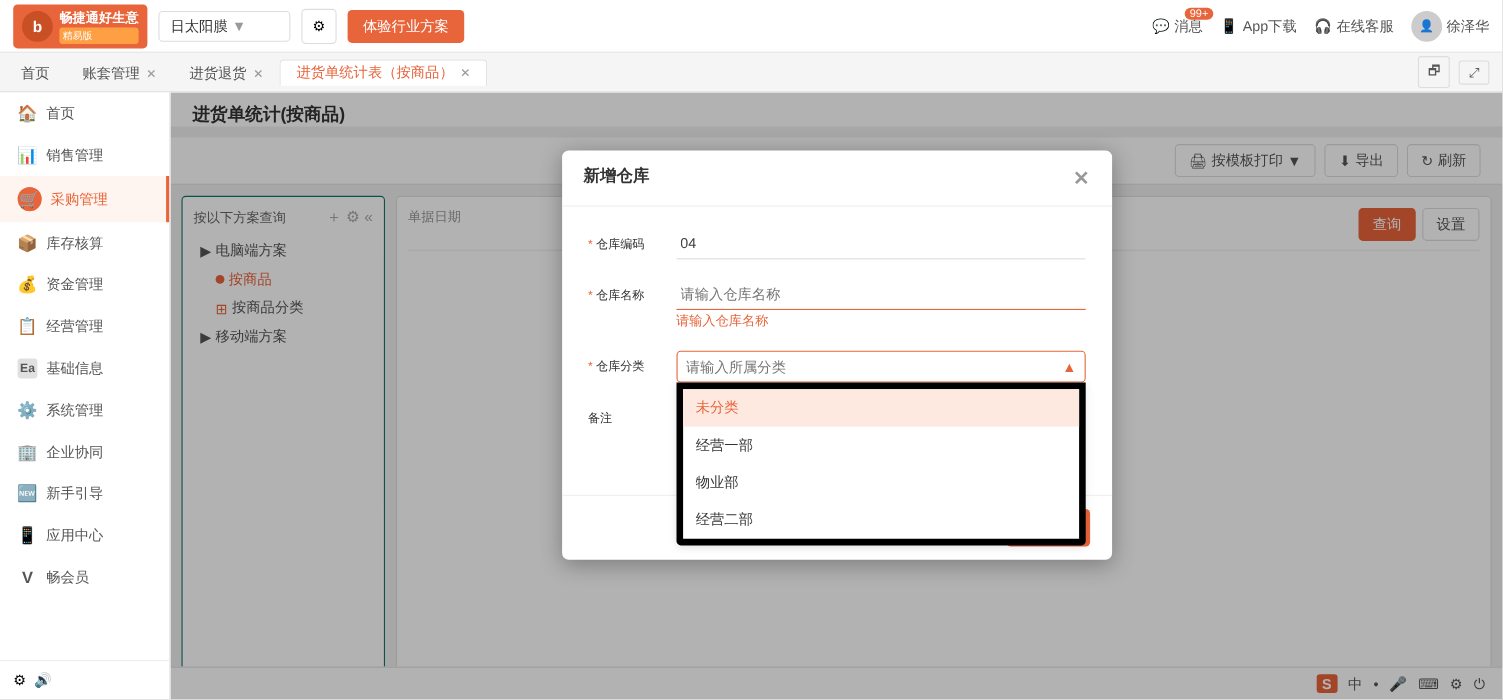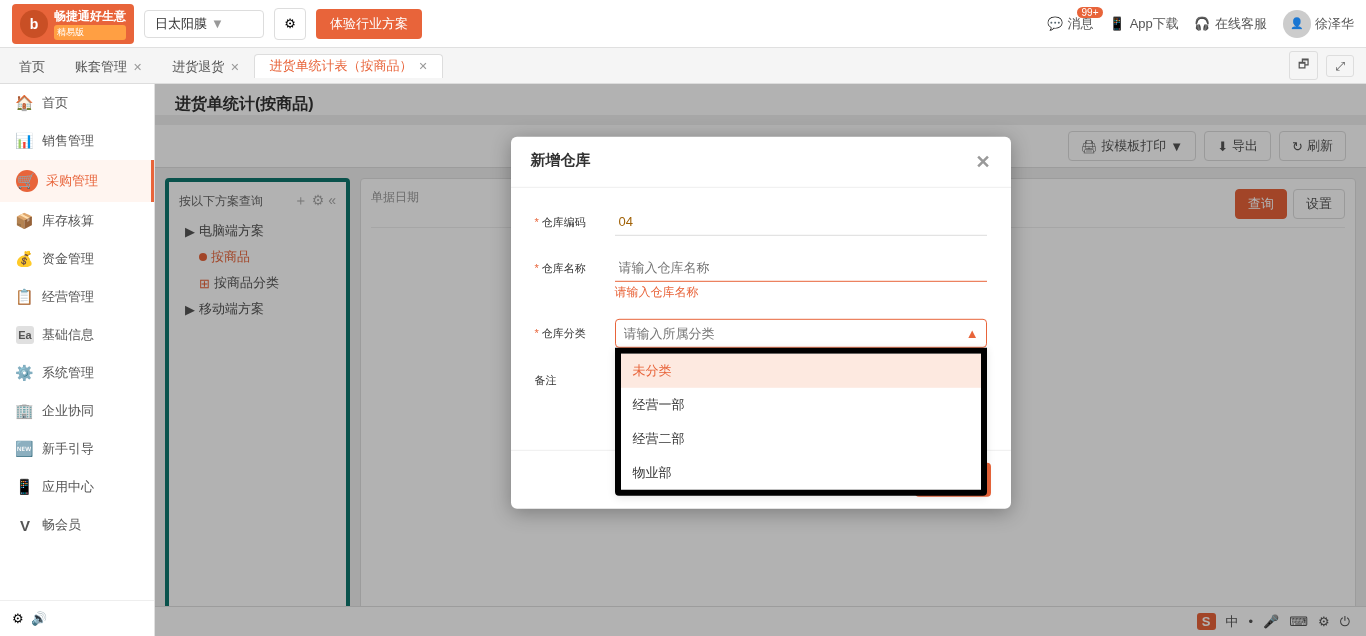--- a/index.html
+++ b/index.html
@@ -83,21 +83,21 @@
       display: flex; justify-content: space-between;
       padding: 14px 20px; border-bottom: 1px solid #eee; font-size: 15px; font-weight: bold; color: #333;
     }
     .modal-close { cursor: pointer; color: #999; font-size: 18px; }
     .modal-body { padding: 20px 24px; }
     .form-row { display: flex; align-items: flex-start; margin-bottom: 18px; }
     .form-label { width: 80px; color: #333; font-size: 11px; padding-top: 7px; flex-shrink: 0; }
     .form-control { flex: 1; }
     .form-input {
       width: 100%; border: none; border-bottom: 1px solid #ddd; padding: 6px 4px;
-      font-size: 13px; outline: none; color: #a16207;
+      font-size: 13px; outline: none; color: #404040;
     }
     .form-input.error { border-bottom-color: #e8643a; }
     .error-msg { color: #e8643a; font-size: 12px; margin-top: 2px; }
     .form-select-container { position: relative; }
     .form-select-input {
       width: 100%; border: 1px solid #e8643a; border-radius: 4px; padding: 6px 30px 6px 8px;
       font-size: 13px; outline: none; color: #999; background: #fff;
     }
     .select-arrow { position: absolute; right: 8px; top: 50%; transform: translateY(-50%); color: #e8643a; }
     .dropdown-list {
@@ -253,21 +253,21 @@
         <span>导出</span>
       </div>
       <div class="toolbar-btn">
         <span>↻</span>
         <span>刷新</span>
       </div>
     </div>
 
     <div style="display:flex;height:calc(100% - 86px);padding:10px;gap:10px;">
 
-      <div style="width:185px;background:#fff;border:4px solid #0f766e;border-radius:4px;padding:10px;flex-shrink:0;">
+      <div style="width:185px;background:#fff;border:1px solid #0f766e;border-radius:4px;padding:10px;flex-shrink:0;">
         <div style="display:flex;align-items:center;justify-content:space-between;margin-bottom:8px;">
           <span style="color:#666;font-size:12px;">按以下方案查询</span>
           <div style="display:flex;gap:4px;">
             <span style="cursor:pointer;color:#aaa;font-size:14px;">＋</span>
             <span style="cursor:pointer;color:#aaa;font-size:14px;">⚙</span>
             <span style="cursor:pointer;color:#aaa;font-size:14px;">«</span>
           </div>
         </div>
         <div class="scheme-tree">
           <div class="scheme-item">
@@ -356,22 +356,22 @@
               <span style="color:#e8643a;">*</span>
               <span>仓库分类</span>
             </div>
             <div class="form-control form-select-container">
               <input class="form-select-input" type="text" placeholder="请输入所属分类" style="">
               <span class="select-arrow">▲</span>
               
               <div class="dropdown-list">
                 <div class="dropdown-item selected">未分类</div>
                 <div class="dropdown-item">经营一部</div>
+                <div class="dropdown-item">物业部</div>
                 <div class="dropdown-item">经营二部</div>
-                <div class="dropdown-item">物业部</div>
               </div>
             </div>
           </div>
 
           <div class="form-row">
             <div class="form-label">备注</div>
             <div class="form-control">
               <textarea class="form-textarea" rows="2" placeholder="" style=""></textarea>
             </div>
           </div>

